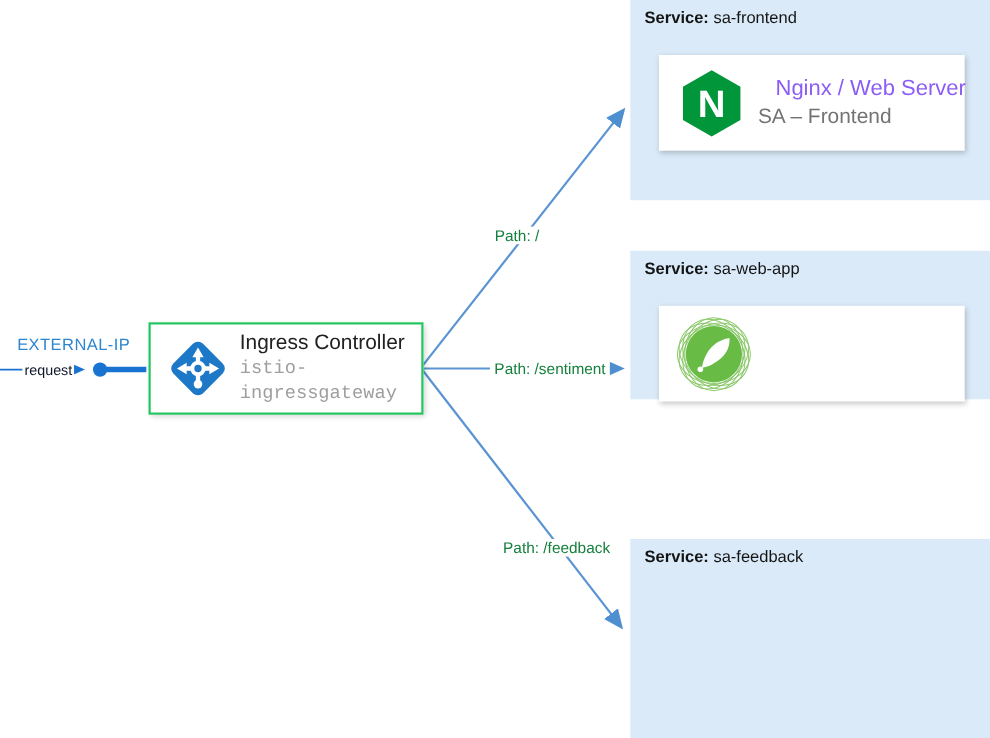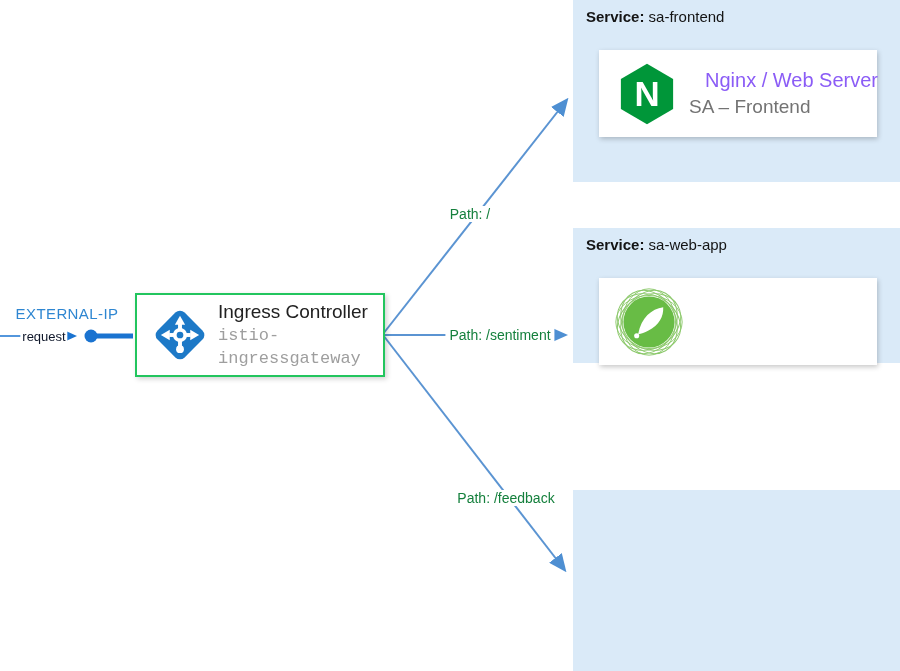--- a/index.html
+++ b/index.html
@@ -149,15 +149,19 @@
           </g>
           <circle cx="38" cy="38" r="27" fill="#68bc45"></circle>
           <path d="M53 22.5 C40.5 24.5 30 33 26.5 51 C30 50.5 33.5 49.3 37 47.3 C49 41 53.5 32.5 53 22.5 Z" fill="#fff"></path>
           <circle cx="25" cy="52.5" r="2.7" fill="#fff"></circle>
         </svg>
       </div>
     </div>
   </div>
 
   <div class="panel p3">
+    <div class="svc-header">
+      <span class="b">Service:</span>
+      <span>sa-feedback</span>
+    </div>
   </div>
 
 </div>
 
 </body></html>

